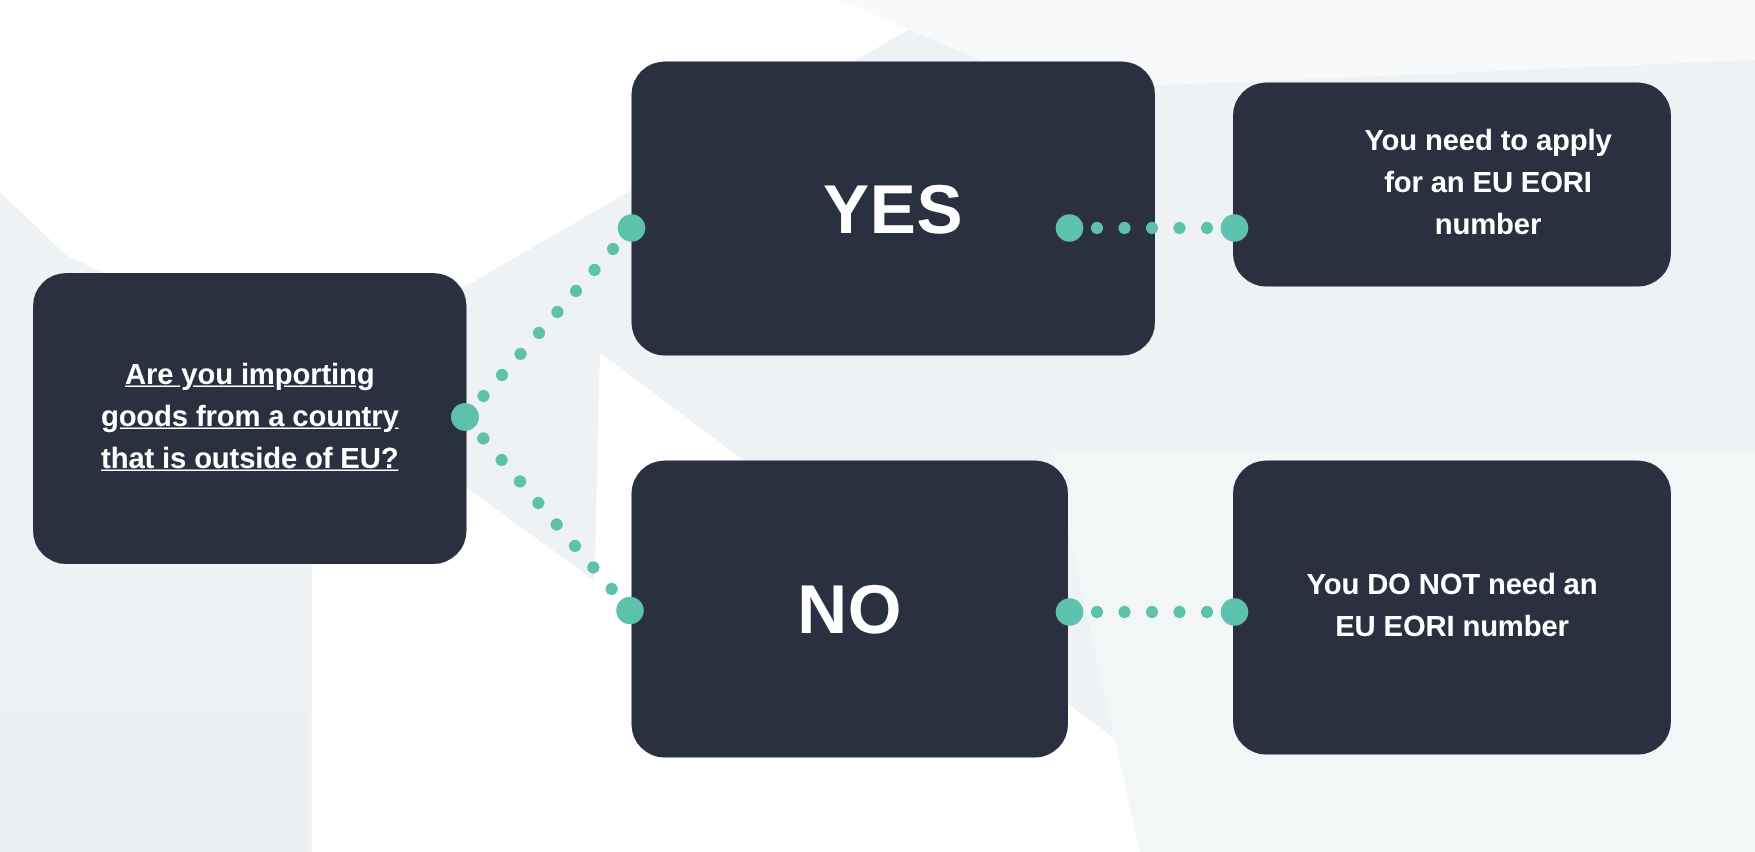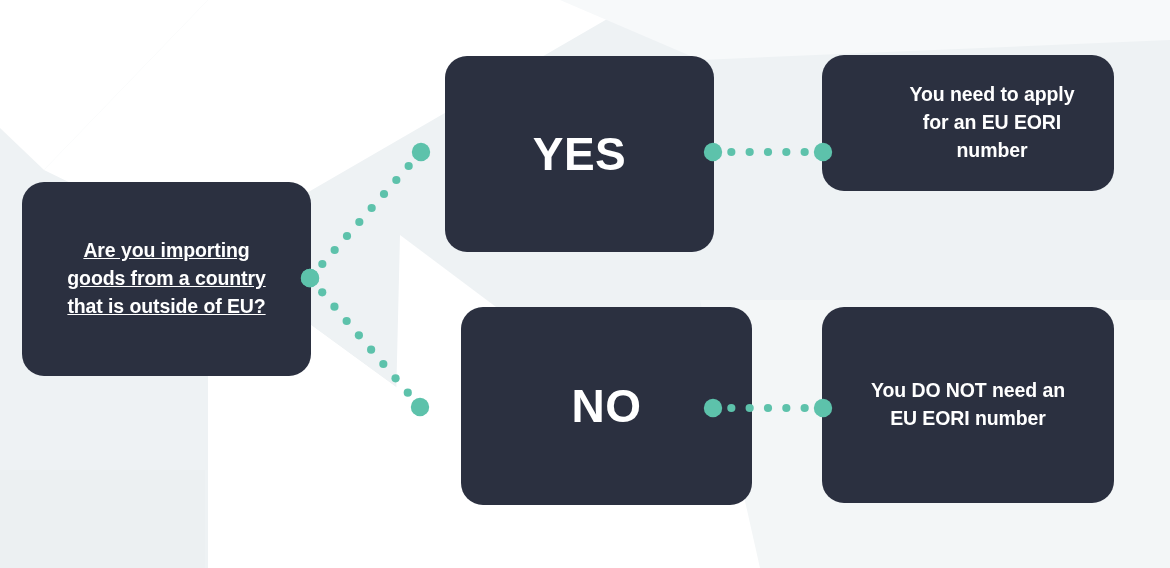--- a/index.html
+++ b/index.html
@@ -52,31 +52,29 @@
     text-decoration: underline;
   }
   #node-question .node-text {
     font-size: 19.5px;
     font-weight: bold;
     line-height: 1.42;
     letter-spacing: -0.1px;
   }
   #node-yes {
     left: 421px;
-    top: 56px;
-    width: 269px;
+    top: 41px;
+    width: 349px;
     height: 196px;
-    margin-left: 24px;
   }
   #node-no {
     left: 421px;
     top: 307px;
     width: 291px;
     height: 198px;
-    margin-left: 40px;
   }
   #node-yes .node-text,
   #node-no .node-text {
     font-size: 46px;
     font-weight: bold;
     letter-spacing: 0.5px;
   }
   #node-outcome-yes {
     left: 822px;
     top: 55px;

